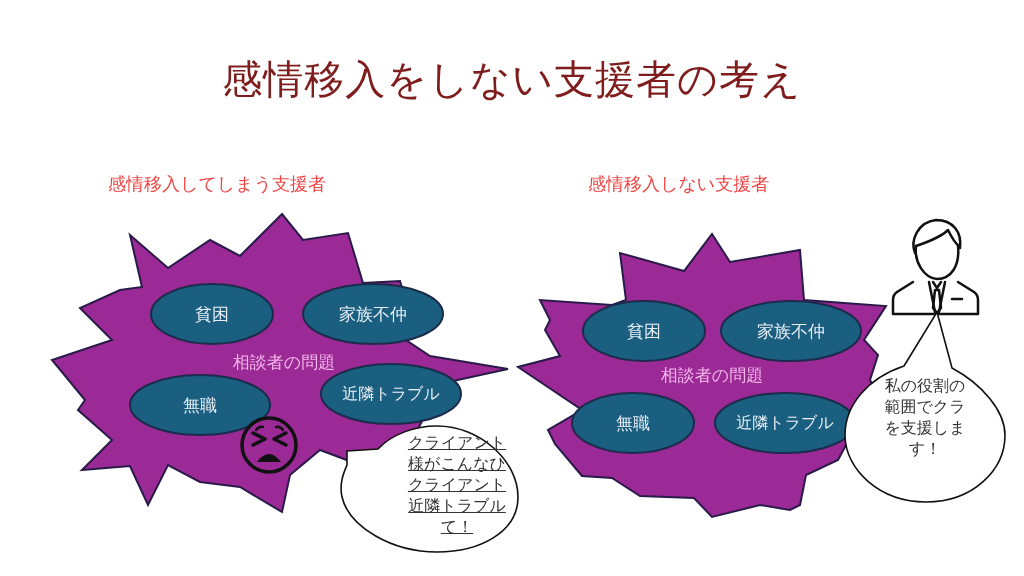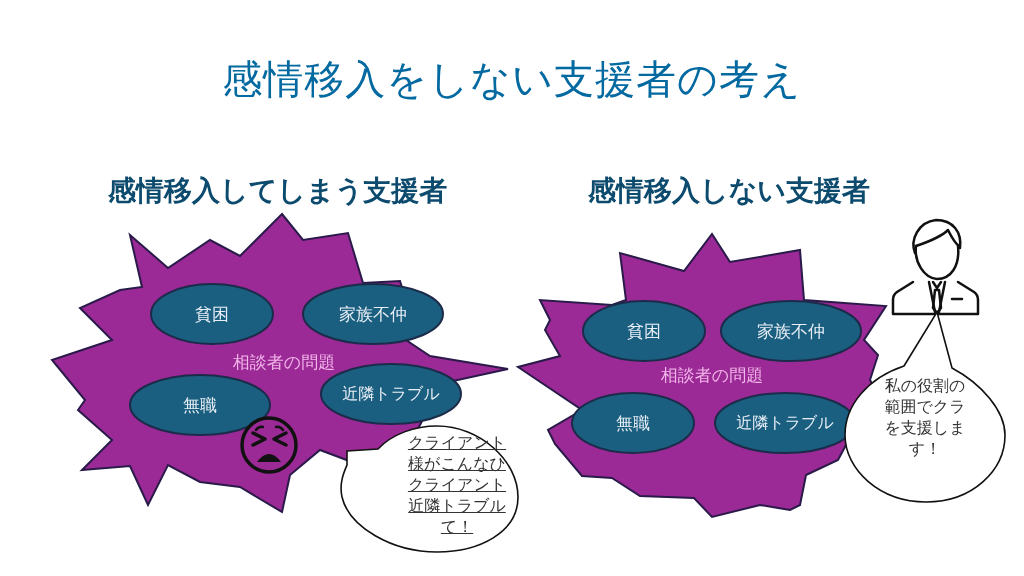--- a/index.html
+++ b/index.html
@@ -1,21 +1,21 @@
 <!DOCTYPE html>
 <html><head>
 <meta charset="utf-8">
 <style>
   html, body { margin: 0; padding: 0; background: #ffffff; }
   body { width: 1024px; height: 576px; position: relative; overflow: hidden;
          font-family: "DejaVu Sans", "Liberation Sans", sans-serif; }
   .abs { position: absolute; }
   #slide-title { left: 0; width: 1024px; top: 52px; text-align: center;
-                 font-size: 40px; color: #0369a1; font-weight: normal; letter-spacing: 1px; }
-  .col-heading { top: 172px; font-size: 28px; font-weight: bold; color: #0c4a6e; white-space: nowrap; }
+                 font-size: 40px; color: #7f1d1d; font-weight: normal; letter-spacing: 1px; }
+  .col-heading { top: 172px; font-size: 18px; font-weight: normal; color: #ef4444; white-space: nowrap; }
   #left-heading { left: 108px; }
   #right-heading { left: 588px; }
   svg#canvas { position: absolute; left: 0; top: 0; }
   .lbl { position: absolute; transform: translate(-50%, -50%); white-space: nowrap; color: #e8eef5; }
   .oval-lbl { font-size: 17px; }
   .oval-lbl.small { font-size: 16px; }
   .center-lbl { font-size: 17px; color: #f2b6ea; }
   .bubble-text { position: absolute; text-align: center; font-size: 16px; line-height: 21px; color: #333; }
 </style>
 </head>

